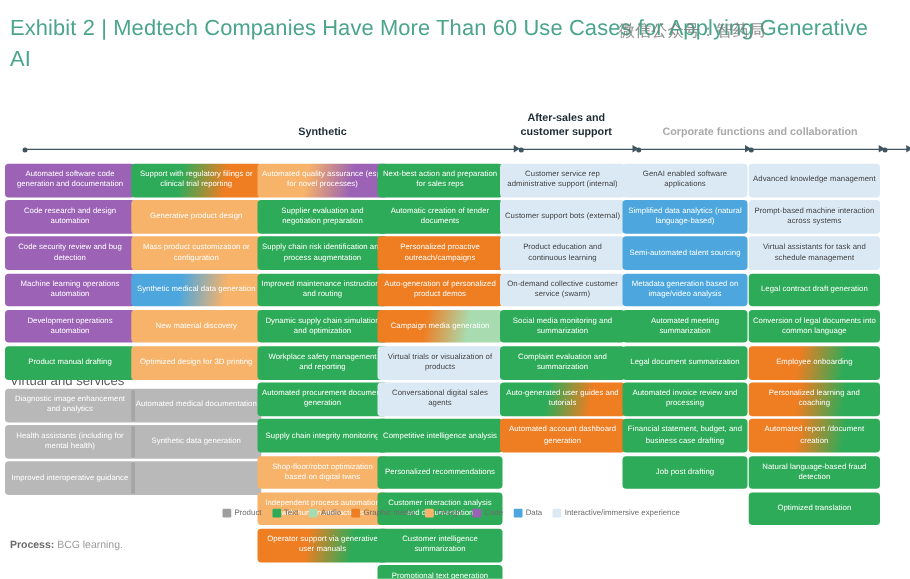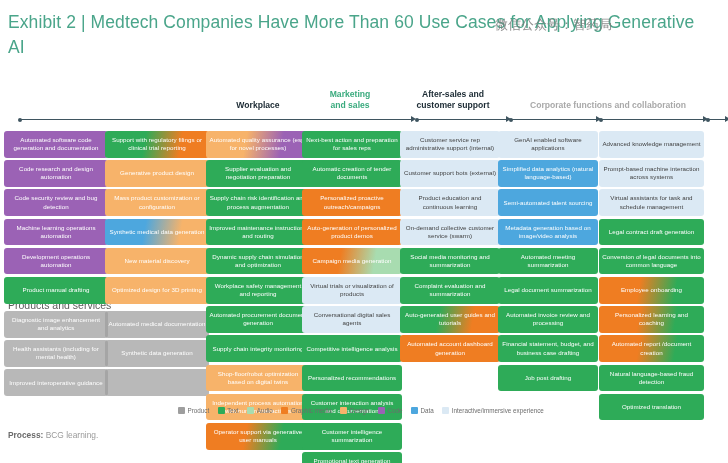--- a/index.html
+++ b/index.html
@@ -78,25 +78,21 @@
   #source b{color:#6a6a6a;font-weight:bold;}
 </style>
 </head>
 <body>
 
 <div id="title">Exhibit 2 | Medtech Companies Have More Than 60 Use Cases for Applying Generative AI</div>
 <div id="watermark">微信公众号：智药局</div>
 
 <div id="headers">
     <div class="colhead ch-dark" style="left: 206px; width: 104px; top: 14px;">
-      <div>Workplace</div>
-    </div>
-    <div class="colhead ch-green" style="left: 300px; width: 100px; top: 3px;">
-      <div>Marketing</div>
-      <div>and sales</div>
+      <div>Synthetic</div>
     </div>
     <div class="colhead ch-grey" style="left: 508px; width: 200px; top: 14px;">
       <div>Corporate functions and collaboration</div>
     </div>
     <div class="colhead ch-dark" style="left: 398px; width: 110px; top: 3px;">
       <div>After-sales and</div>
       <div>customer support</div>
     </div>
   </div>
 <div id="axis">
@@ -111,21 +107,21 @@
     <div class="axarrow" style="left: 596px;"></div>
     <div class="axline" style="left: 601px; width: 103px;"></div>
     <div class="axdot" style="left: 599px;"></div>
     <div class="axarrow" style="left: 703px;"></div>
     <div class="axline" style="left: 708px; width: 18px;"></div>
     <div class="axdot" style="left: 706px;"></div>
     <div class="axarrow" style="left: 725px;"></div>
   </div>
 
 <div class="seclabel" id="lbl-process" style="left:8px;top:138px;">Process</div>
-<div class="seclabel" id="lbl-products" style="left:8px;top:299px;">Products and services</div>
+<div class="seclabel" id="lbl-products" style="left:8px;top:299px;">Virtual and services</div>
 
 <div id="grid">
     <div class="cell" style="left: 4px; width: 104px; top: 131px; height: 26.5px; background: rgb(155, 98, 181);">Automated software code generation and documentation</div>
     <div class="cell" style="left: 4px; width: 104px; top: 160.2px; height: 26.5px; background: rgb(155, 98, 181);">Code research and design automation</div>
     <div class="cell" style="left: 4px; width: 104px; top: 189.4px; height: 26.5px; background: rgb(155, 98, 181);">Code security review and bug detection</div>
     <div class="cell" style="left: 4px; width: 104px; top: 218.6px; height: 26.5px; background: rgb(155, 98, 181);">Machine learning operations automation</div>
     <div class="cell" style="left: 4px; width: 104px; top: 247.8px; height: 26.5px; background: rgb(155, 98, 181);">Development operations automation</div>
     <div class="cell" style="left: 4px; width: 104px; top: 277px; height: 26.5px; background: rgb(46, 171, 88);">Product manual drafting</div>
     <div class="cell" style="left: 4px; width: 104px; top: 311px; height: 26.5px; background: rgb(158, 158, 158); opacity: 0.72;">Diagnostic image enhancement and analytics</div>
     <div class="cell" style="left: 4px; width: 104px; top: 340.2px; height: 26.5px; background: rgb(158, 158, 158); opacity: 0.72;">Health assistants (including for mental health)</div>

